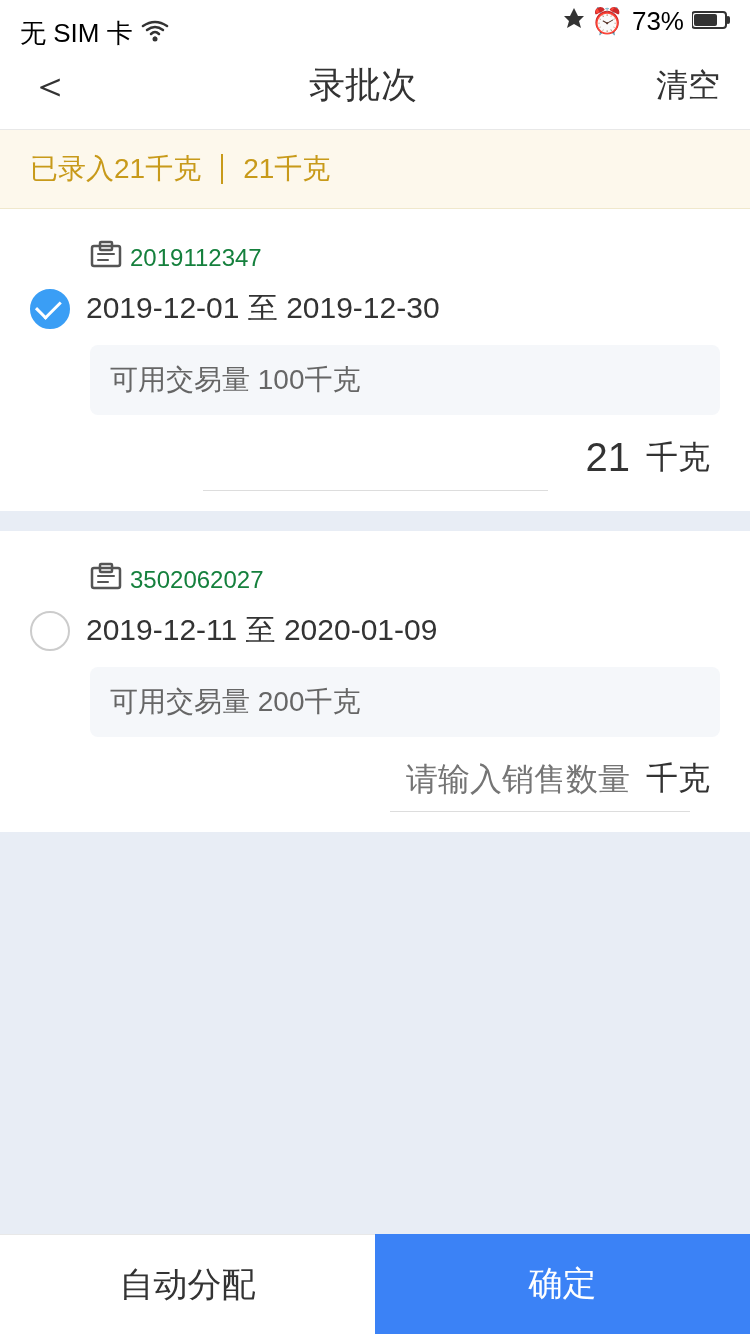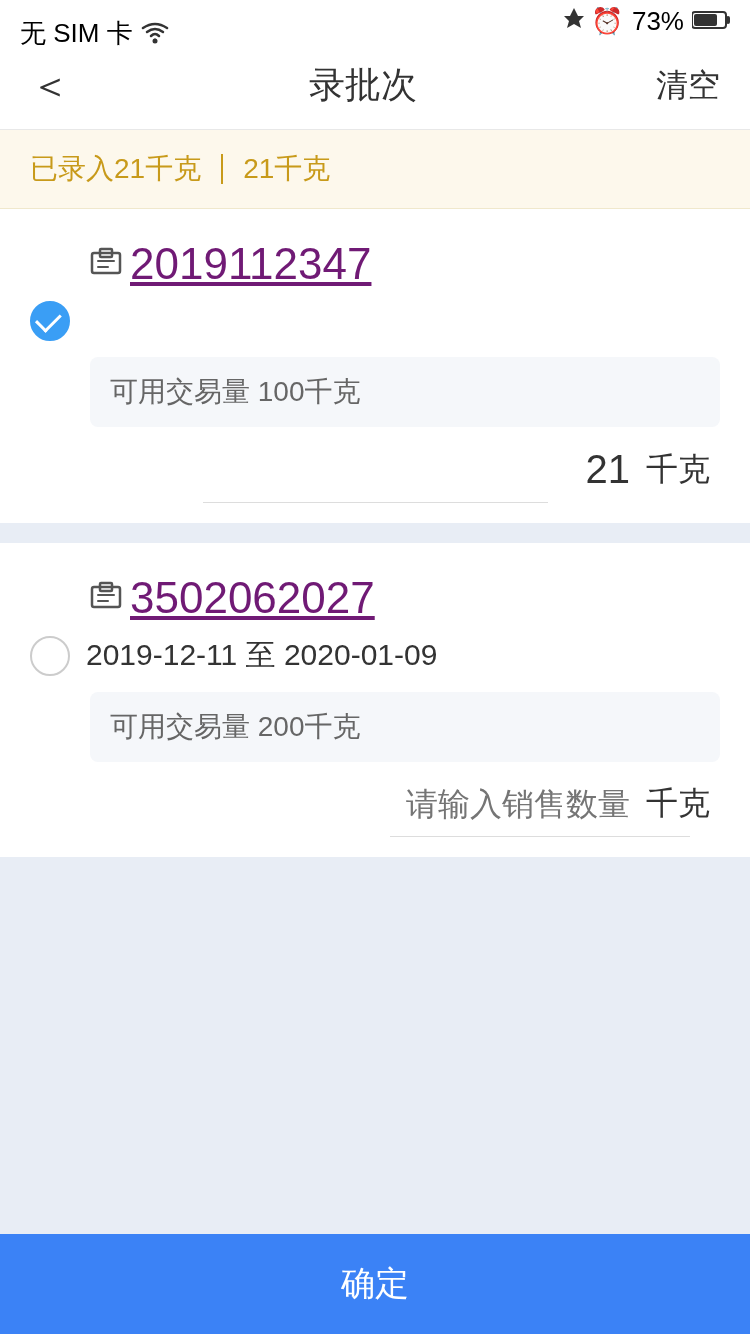--- a/index.html
+++ b/index.html
@@ -18,21 +18,21 @@
       height: 42px;
       background: #fff;
       display: flex;
       align-items: center;
       justify-content: space-between;
       padding: 0 20px;
       font-size: 26px;
     }
     .status-left {
       display: flex;
-      align-items: flex-end;
+      align-items: center;
       gap: 8px;
       margin-top: 24px;
     }
     .status-center {
       font-size: 30px;
       font-weight: 500;
     }
     .status-right {
       display: flex;
       align-items: center;
@@ -108,24 +108,23 @@
       align-items: center;
       margin-left: 60px;
       margin-bottom: 12px;
     }
     .batch-icon {
       font-size: 32px;
       color: #555;
       margin-right: 8px;
     }
     .batch-id {
-      font-size: 44px;
-      color: #701a75;
+      font-size: 24px;
+      color: #15803d;
       font-weight: 500;
-      text-decoration: underline;
     }
 
     .batch-date-row {
       display: flex;
       align-items: center;
       margin-bottom: 16px;
     }
     .radio-circle {
       width: 40px;
       height: 40px;
@@ -303,20 +302,21 @@
           <rect x="2" y="6" width="28" height="20" rx="2" stroke="#555" stroke-width="2.5" fill="none"></rect>
           <rect x="10" y="2" width="12" height="8" rx="1" stroke="#555" stroke-width="2.5" fill="none"></rect>
           <line x1="8" y1="14" x2="24" y2="14" stroke="#555" stroke-width="2" stroke-linecap="round"></line>
           <line x1="8" y1="20" x2="18" y2="20" stroke="#555" stroke-width="2" stroke-linecap="round"></line>
         </svg>
       </span>
       <span class="batch-id">2019112347</span>
     </div>
     <div class="batch-date-row">
       <div class="radio-circle checked"></div>
+      <span class="batch-date">2019-12-01 至 2019-12-30</span>
     </div>
     <div class="batch-availability">可用交易量 100千克</div>
     <div class="batch-quantity-row">
       <span class="batch-quantity-value">21</span>
       <span class="batch-quantity-unit">千克</span>
     </div>
     <div class="divider-line"></div>
   </div>
 
   <div class="section-divider"></div>
@@ -342,14 +342,15 @@
       <input class="batch-quantity-input" type="text" placeholder="请输入销售数量" style="">
       <span class="batch-quantity-unit">千克</span>
     </div>
     <div class="divider-line-right"></div>
   </div>
 
   <div style="width:100%;height:500px;background:#e8edf5;"></div>
 </div>
 
 <div class="bottom-bar">
+  <button class="btn-auto">自动分配</button>
   <button class="btn-confirm">确定</button>
 </div>
 
 </body></html>

